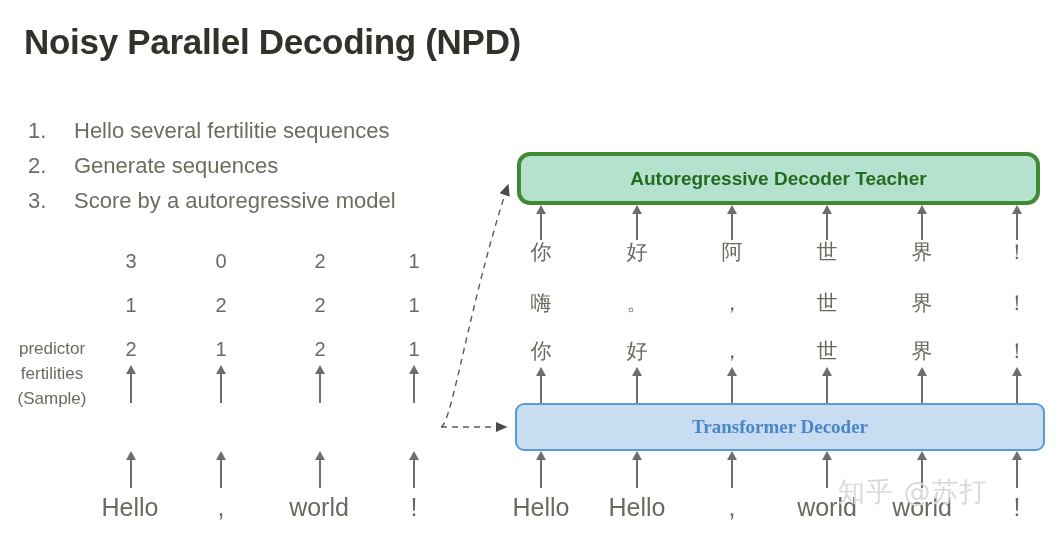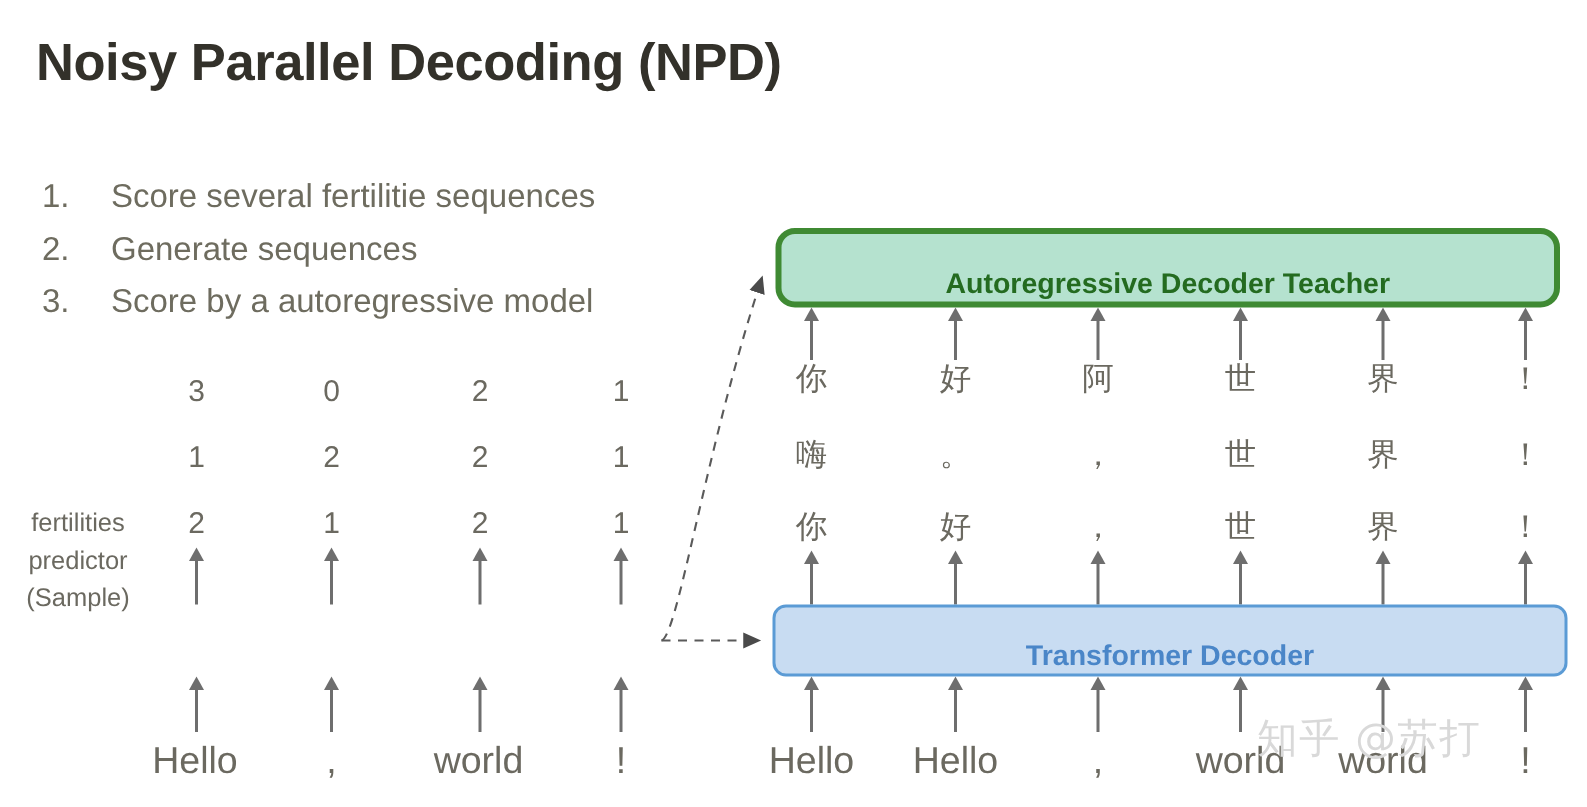--- a/index.html
+++ b/index.html
@@ -36,34 +36,35 @@
   #fert-label{
     left:4px;top:336px;width:96px;
     text-align:center;
     font-size:17px;line-height:25px;color:#6b6960;
   }
 
   
   .box{
     border-radius:11px;
     box-sizing:border-box;
-    display:flex;align-items:flex-end;justify-content:center;
+    display:flex;align-items:center;justify-content:center;
     font-weight:bold;
   }
   #enc-box{
     left:103px;top:403px;width:336px;height:48px;
     background:#efefef;border:2.5px solid #9a9a9a;
     color:#756f5e;font-size:19px;
     border-radius:9px;
   }
   #dec-box{
     left:515px;top:403px;width:530px;height:48px;
     background:#c8dcf2;border:2.5px solid #5b9bd5;
     color:#4a86c8;font-size:19px;
     border-radius:9px;
+    font-family:Liberation Serif, serif;
   }
   #teacher-box{
     left:517px;top:152px;width:523px;height:53px;
     background:#b5e2cf;border:4px solid #3f8a33;
     color:#246b20;font-size:19px;
     border-radius:13px;
   }
 
   
   .uparrow{width:2px;background:#6e6e6e;}
@@ -98,35 +99,35 @@
 </head>
 <body>
 
 <div class="stage">
 
   <div class="abs" id="title">Noisy Parallel Decoding (NPD)</div>
 
   <div class="abs" id="steps">
     <div class="step">
       <span class="step-num">1.</span>
-      <span class="step-txt">Score several fertilitie sequences</span>
+      <span class="step-txt">Hello several fertilitie sequences</span>
     </div>
     <div class="step">
       <span class="step-num">2.</span>
       <span class="step-txt">Generate sequences</span>
     </div>
     <div class="step">
       <span class="step-num">3.</span>
       <span class="step-txt">Score by a autoregressive model</span>
     </div>
   </div>
 
   <div class="abs" id="fert-label">
+    <div>predictor</div>
     <div>fertilities</div>
-    <div>predictor</div>
     <div>(Sample)</div>
   </div>
 
   <div class="abs cell" style="left:106px;top:250px;width:50px;">3</div>
   <div class="abs cell" style="left:196px;top:250px;width:50px;">0</div>
   <div class="abs cell" style="left:295px;top:250px;width:50px;">2</div>
   <div class="abs cell" style="left:389px;top:250px;width:50px;">1</div>
 
   <div class="abs cell" style="left:106px;top:294px;width:50px;">1</div>
   <div class="abs cell" style="left:196px;top:294px;width:50px;">2</div>

